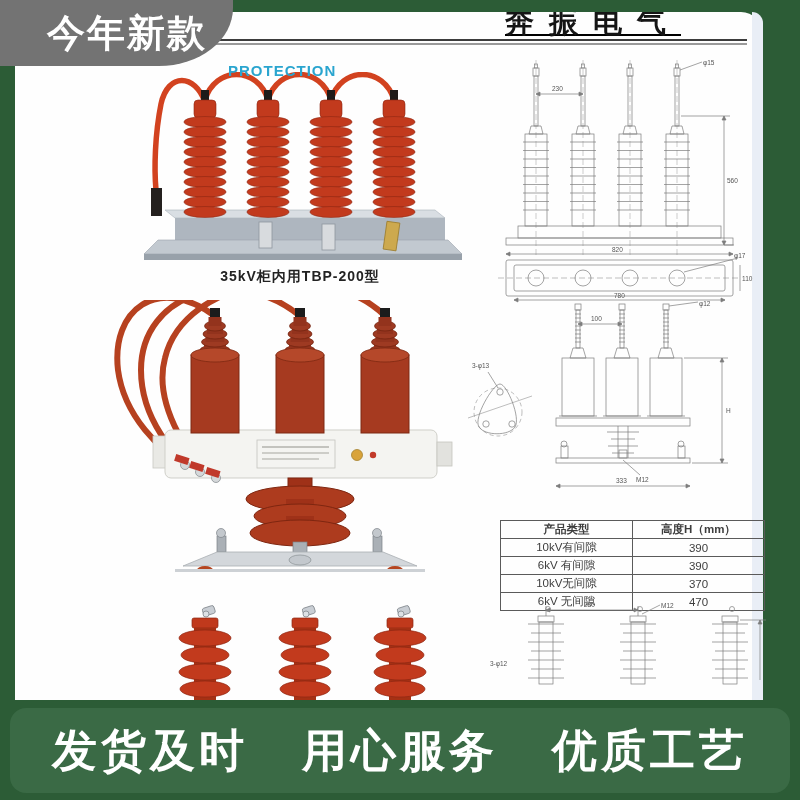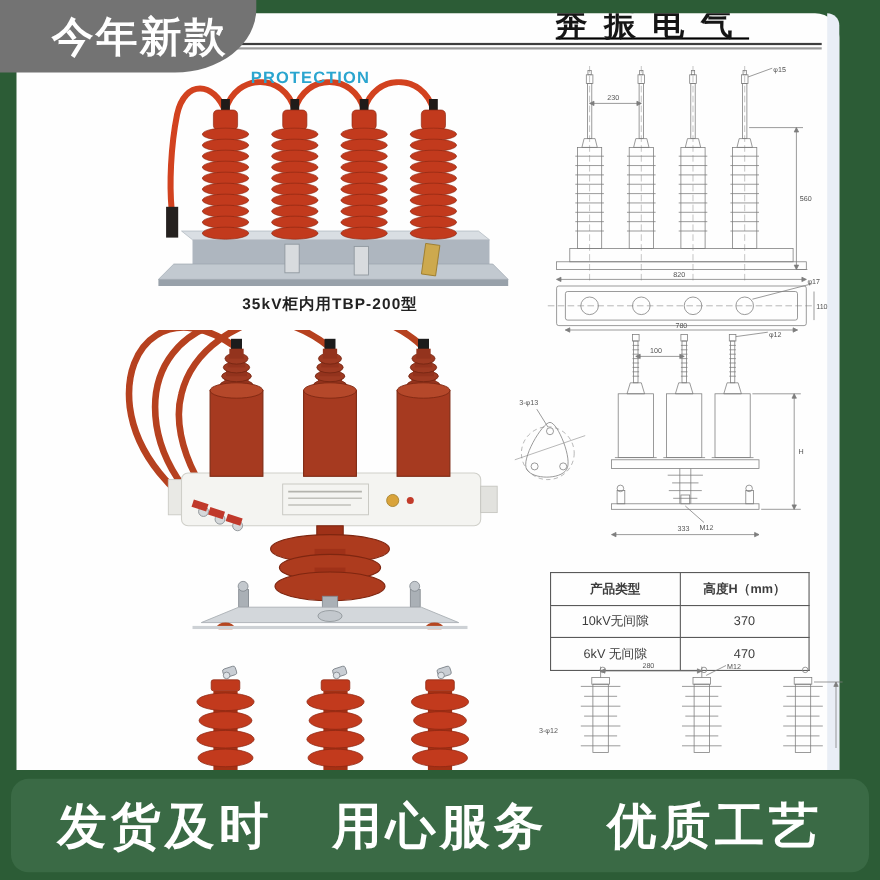--- a/index.html
+++ b/index.html
@@ -41,21 +41,21 @@
   }
   .rule1{position:absolute;left:198px;top:27px;width:534px;height:2px;background:#3d3d3d;}
   .rule2{position:absolute;left:198px;top:31px;width:534px;height:2px;background:#9a9a9a;}
   .caption{
     position:absolute;text-align:center;color:#222;
     font-size:14px;font-weight:bold;letter-spacing:1px;white-space:nowrap;
   }
   svg{position:absolute;}
   
   table.spec{
-    position:absolute;left:485px;top:508px;width:236px;height:90px;
+    position:absolute;left:485px;top:508px;width:265px;height:90px;
     border-collapse:collapse;font-size:11.5px;color:#3d3d3d;
     table-layout:fixed;
   }
   table.spec td{
     border:1px solid #5a5a5a;text-align:center;padding:0;height:17px;
     white-space:nowrap;
   }
   table.spec tr.hdr td{font-weight:bold;}
   
   .footer{
@@ -442,20 +442,28 @@
     <text class="dimtxt" x="12" y="68">3-φ13</text>
   </svg>
 
   <table class="spec">
     <tbody>
         <tr class="hdr">
       <td>产品类型</td>
       <td>高度H（mm）</td>
     </tr>
     <tr>
+      <td>10kV有间隙</td>
+      <td>390</td>
+    </tr>
+    <tr>
+      <td>6kV 有间隙</td>
+      <td>390</td>
+    </tr>
+    <tr>
       <td>10kV无间隙</td>
       <td>370</td>
     </tr>
     <tr>
       <td>6kV 无间隙</td>
       <td>470</td>
     </tr>
   </tbody>
     </table>
 

